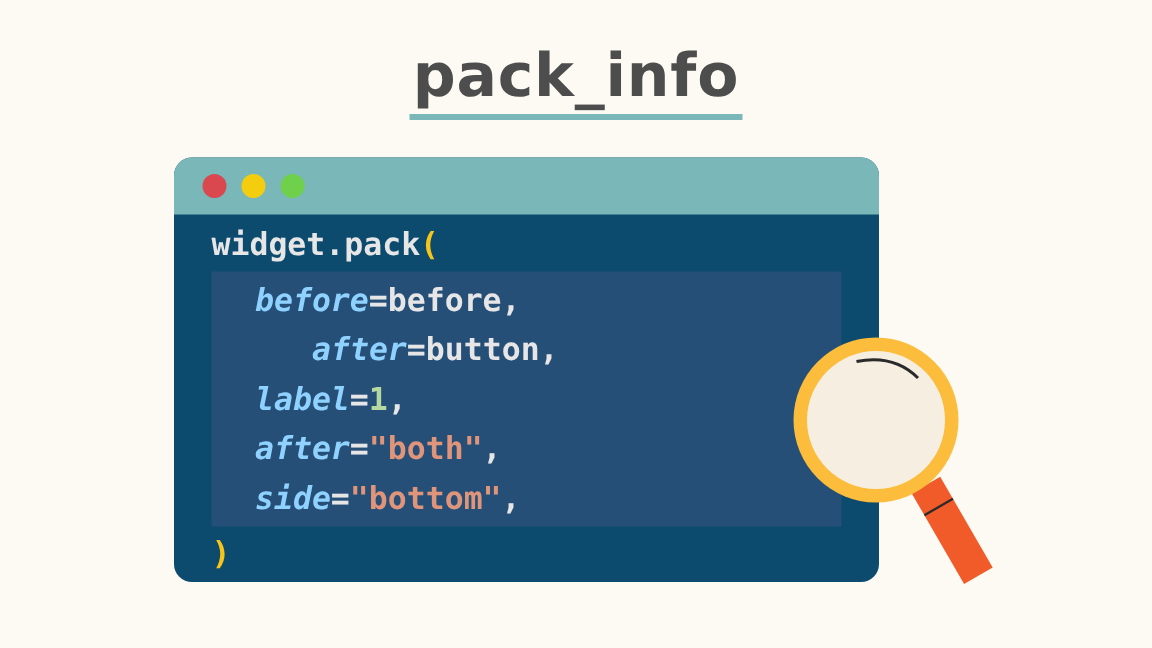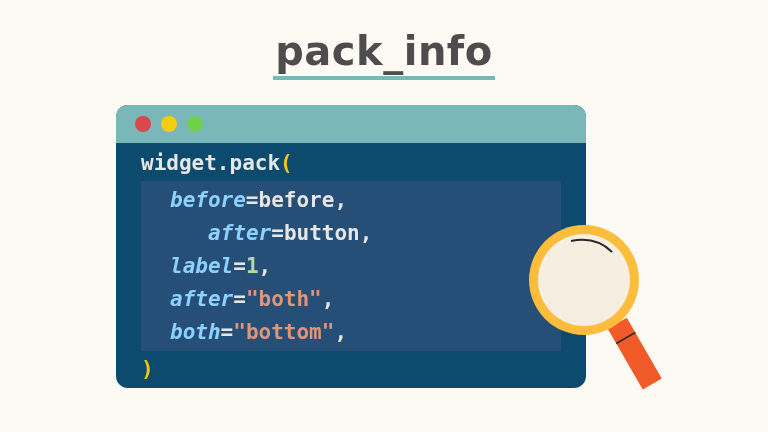--- a/index.html
+++ b/index.html
@@ -40,21 +40,21 @@
     <div class="line" style="left:25px; top:4px;"><span class="w">widget.pack</span><span class="p">(</span></div>
 
     <div class="line" style="left:54px; top:41px;"><span class="k">before</span><span class="w">=</span><span class="w">before</span><span class="w">,</span></div>
 
     <div class="line" style="left:54px; top:74px;margin-left:38px;"><span class="k">after</span><span class="w">=</span><span class="w">button</span><span class="w">,</span></div>
 
     <div class="line" style="left:54px; top:107px;"><span class="k">label</span><span class="w">=</span><span class="n">1</span><span class="w">,</span></div>
 
     <div class="line" style="left:54px; top:140px;"><span class="k">after</span><span class="w">=</span><span class="s">"both"</span><span class="w">,</span></div>
 
-    <div class="line" style="left:54px; top:173px;"><span class="k">both</span><span class="w">=</span><span class="s">"bottom"</span><span class="w">,</span></div>
+    <div class="line" style="left:54px; top:173px;"><span class="k">side</span><span class="w">=</span><span class="s">"bottom"</span><span class="w">,</span></div>
 
     <div class="line" style="left:25px; top:210px;"><span class="p">)</span></div>
   </div>
 </div>
 
 <svg class="mag" width="768" height="432">
   <g transform="rotate(-30 635 350)">
     <rect x="622" y="318" width="22" height="70" fill="#f15a29"></rect>
     <line x1="622" y1="335" x2="644" y2="335" stroke="#2a2a2a" stroke-width="1.5"></line>
   </g>

